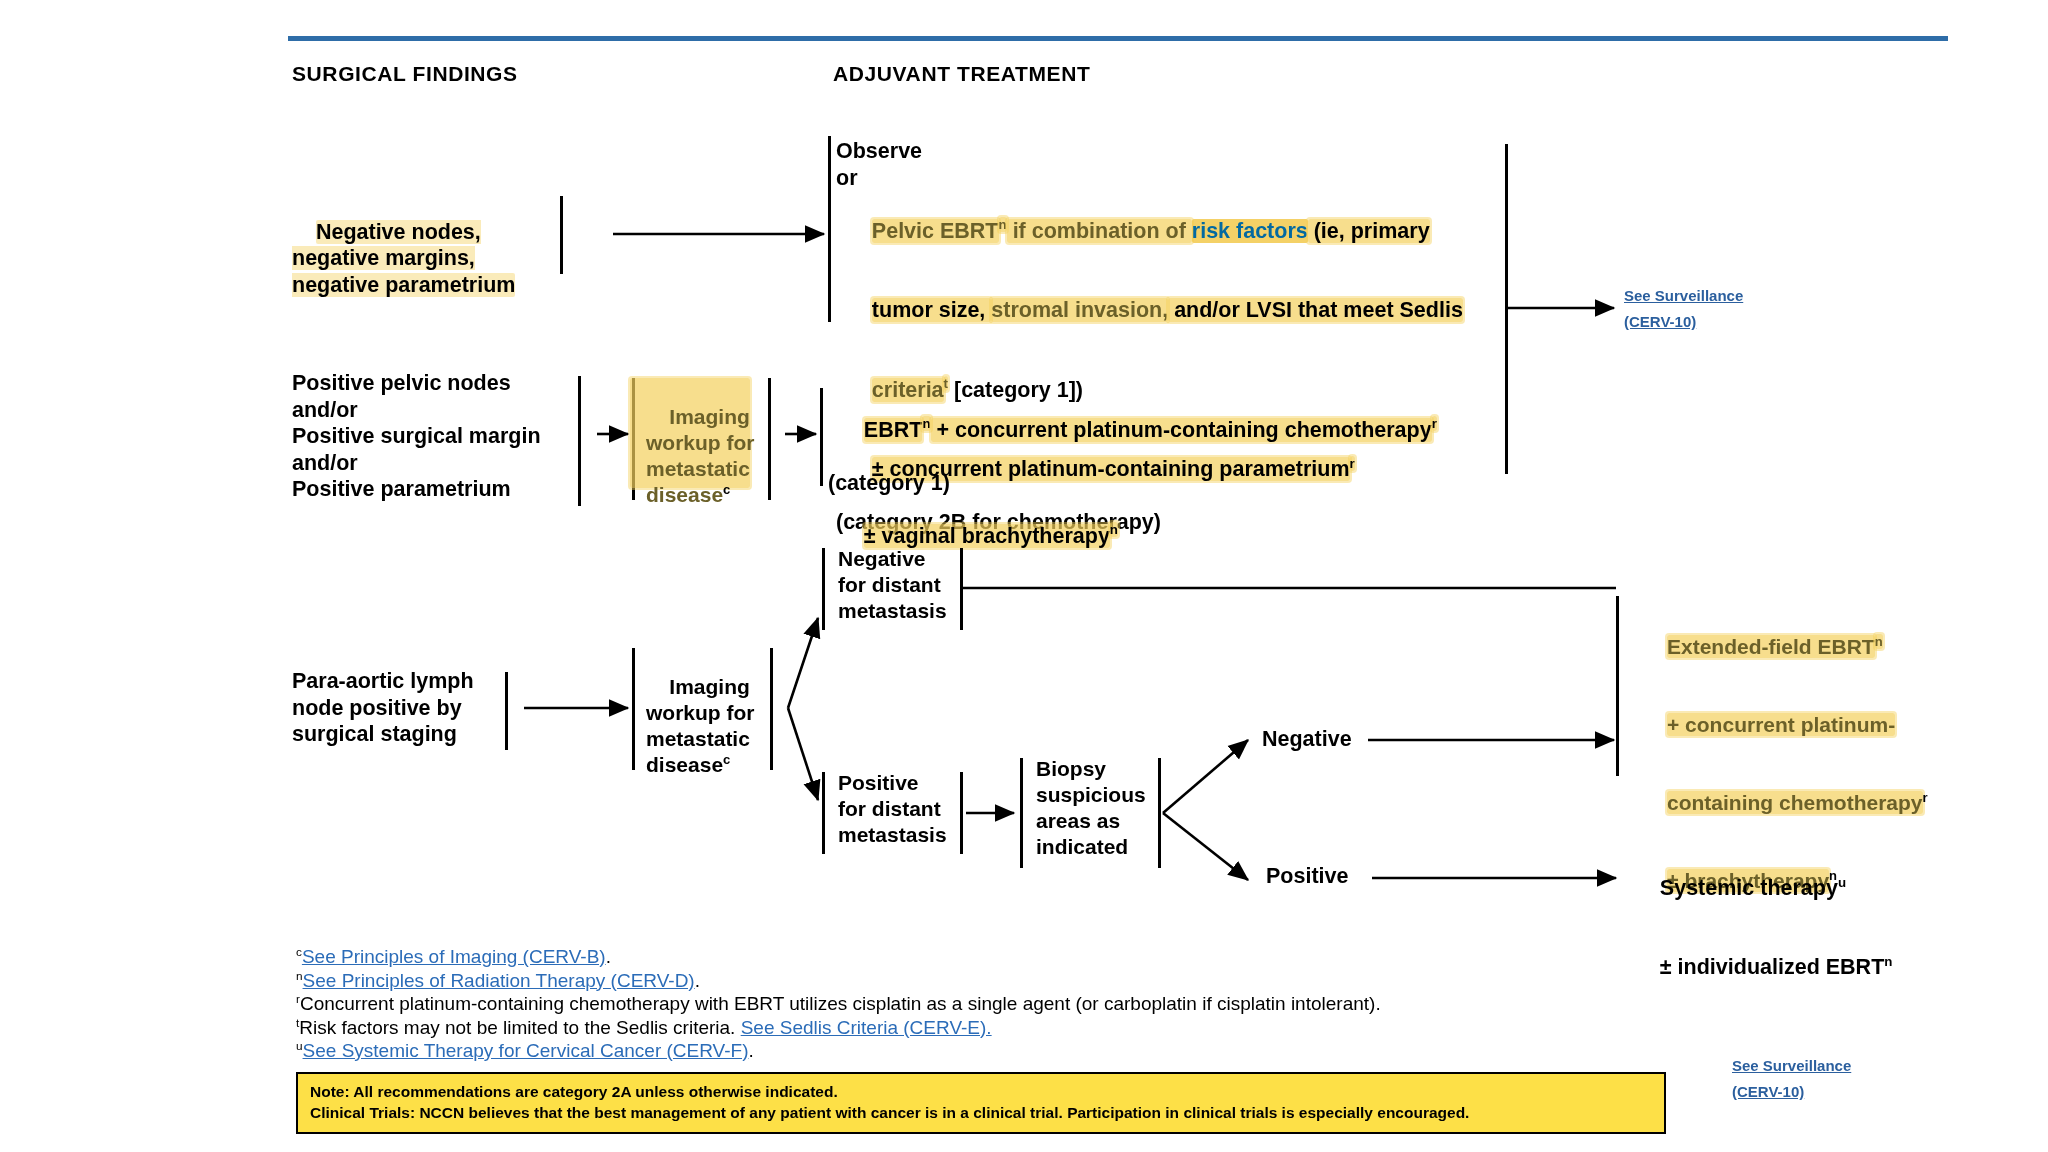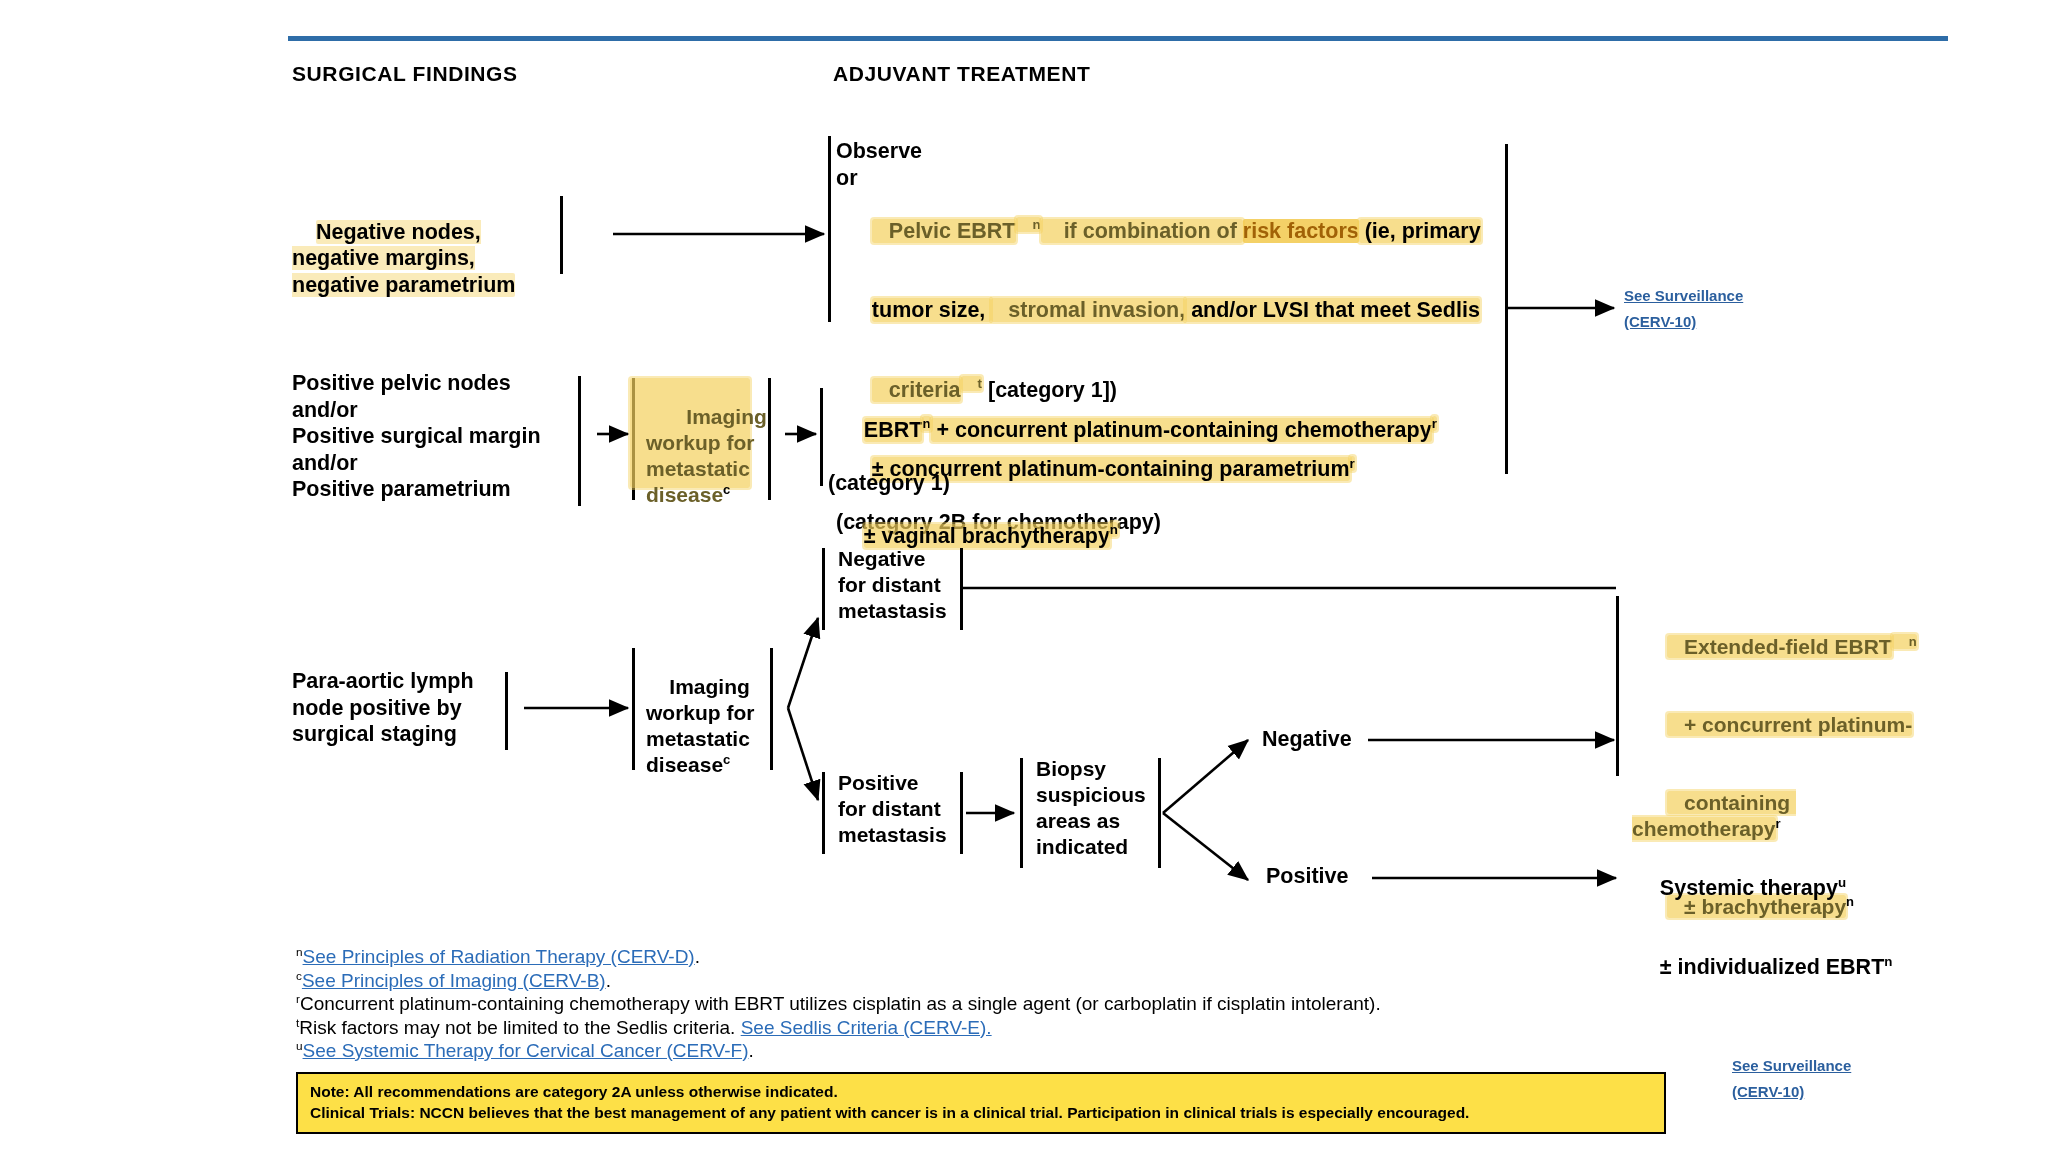--- a/index.html
+++ b/index.html
@@ -45,22 +45,22 @@
     border-radius:2px;
   }
   .hl-strong{
     background:rgba(242,201,76,.85);
     border-radius:2px;
   }
   .hl-faint{
     background:rgba(246,219,130,.55);
     border-radius:2px;
   }
-  .dim{color:#a16207;}
-  .olive{color:#6b6029;padding-left:17px;}
+  .dim{color:#0369a1;}
+  .olive{color:#6b6029;}
 
   sup{font-size:.62em;vertical-align:super;line-height:0;}
 
   
   .link{
     color:#2b5f9e;font-weight:bold;text-decoration:underline;
     font-size:15px;line-height:26px;
   }
   .fnlink{color:#2b6cb8;text-decoration:underline;}
 
@@ -244,24 +244,24 @@
 
     <line x1="1163" y1="813" x2="1248" y2="880" stroke="#000" stroke-width="2.6" marker-end="url(#ah)"></line>
 
     <line x1="1368" y1="740" x2="1614" y2="740" stroke="#000" stroke-width="2.6" marker-end="url(#ah)"></line>
 
     <line x1="1372" y1="878" x2="1616" y2="878" stroke="#000" stroke-width="2.6" marker-end="url(#ah)"></line>
   </svg>
 
   <div class="abs footnotes">
     <div class="fn-row">
+      <sup>c</sup><span class="fnlink">See Principles of Imaging (CERV-B)</span><span>.</span>
+    </div>
+    <div class="fn-row">
       <sup>n</sup><span class="fnlink">See Principles of Radiation Therapy (CERV-D)</span><span>.</span>
-    </div>
-    <div class="fn-row">
-      <sup>c</sup><span class="fnlink">See Principles of Imaging (CERV-B)</span><span>.</span>
     </div>
     <div class="fn-row">
       <sup>r</sup><span>Concurrent platinum-containing chemotherapy with EBRT utilizes cisplatin as a single agent (or carboplatin if cisplatin intolerant).</span>
     </div>
     <div class="fn-row">
       <sup>t</sup><span>Risk factors may not be limited to the Sedlis criteria. </span><span class="fnlink">See Sedlis Criteria (CERV-E).</span>
     </div>
     <div class="fn-row">
       <sup>u</sup><span class="fnlink">See Systemic Therapy for Cervical Cancer (CERV-F)</span><span>.</span>
     </div>

